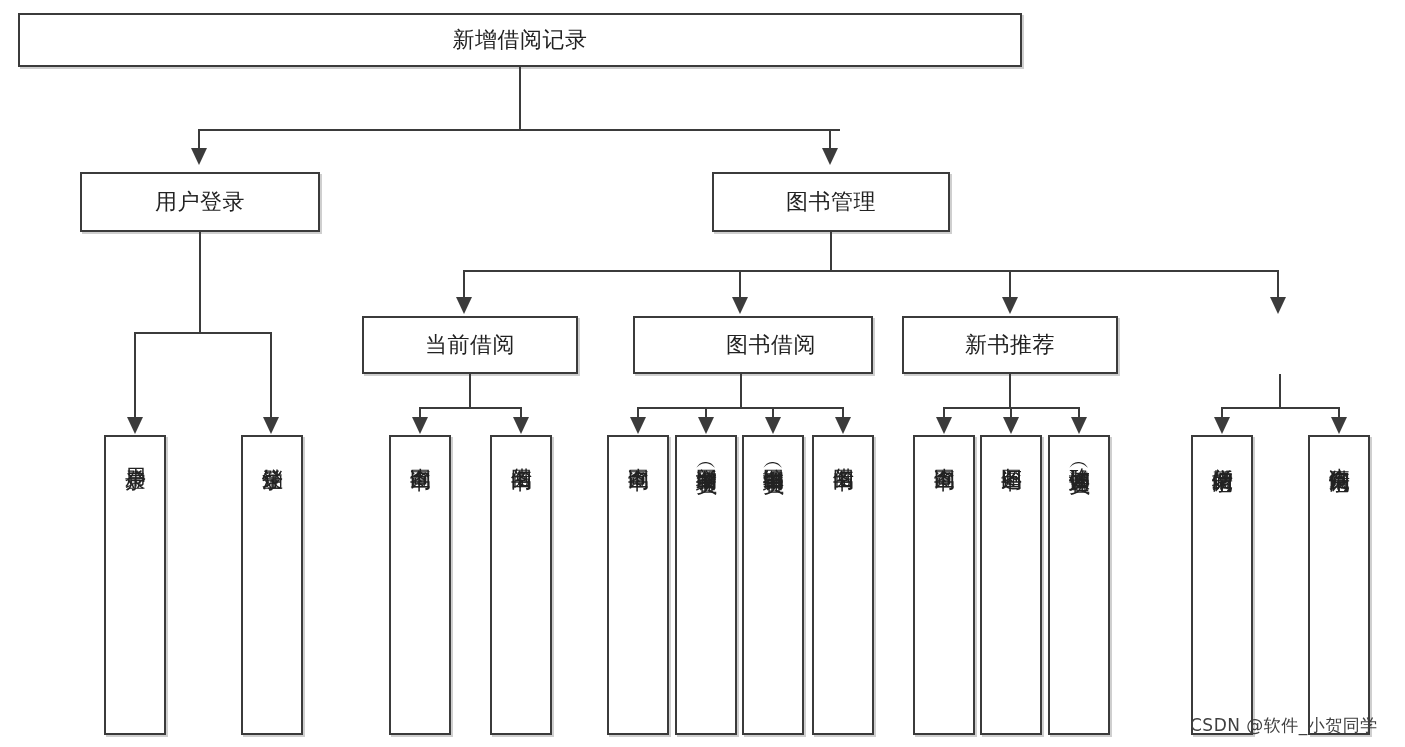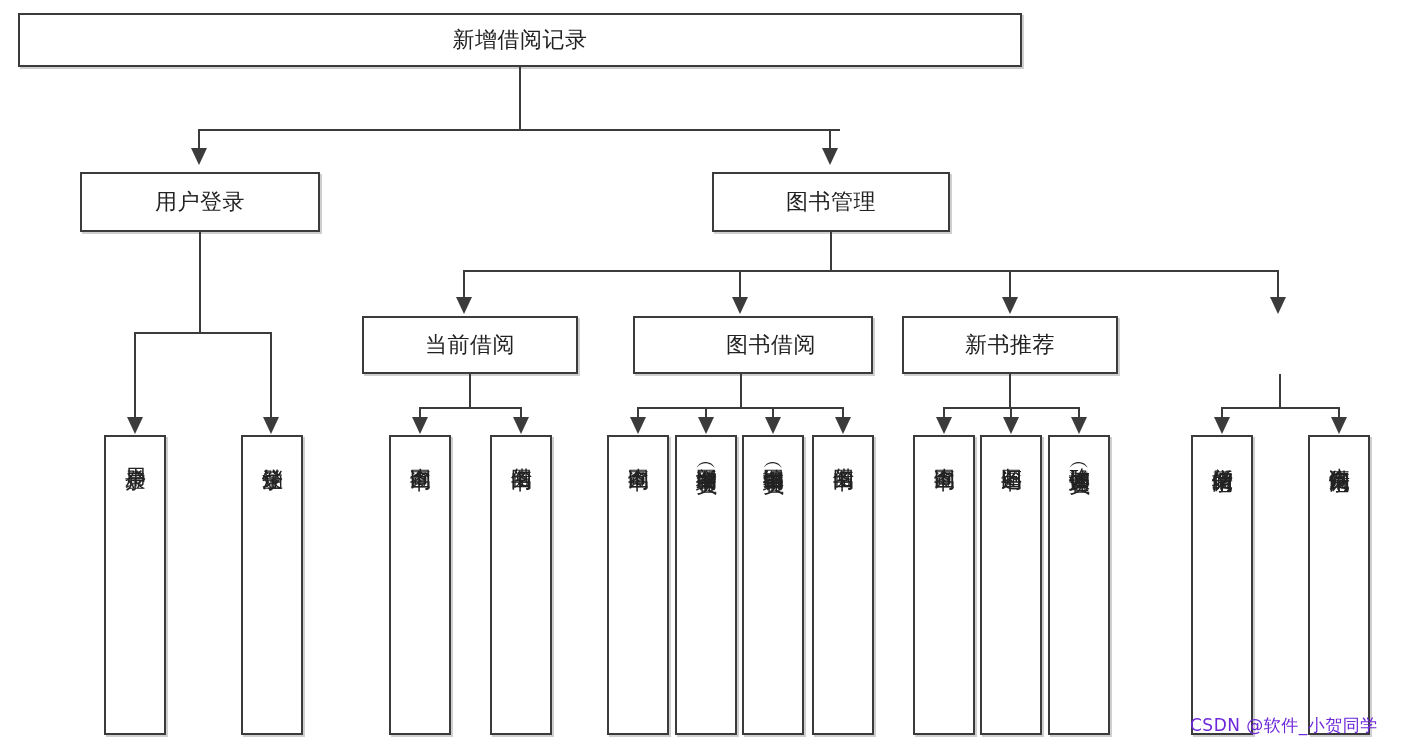--- a/index.html
+++ b/index.html
@@ -64,21 +64,21 @@
     position: absolute;
     width: 0;
     height: 0;
     border-left: 8px solid transparent;
     border-right: 8px solid transparent;
     border-top: 17px solid #3b3b3b;
   }
   .watermark {
     position: absolute;
     font-size: 17px;
-    color: #6d28d9;
+    color: #404040;
     white-space: nowrap;
     letter-spacing: 0.5px;
   }
 </style>
 </head>
 <body>
 
 <div id="canvas">
 
   <div class="box box-h" style="left:18px; top:13px; width:1004px; height:54px;">

